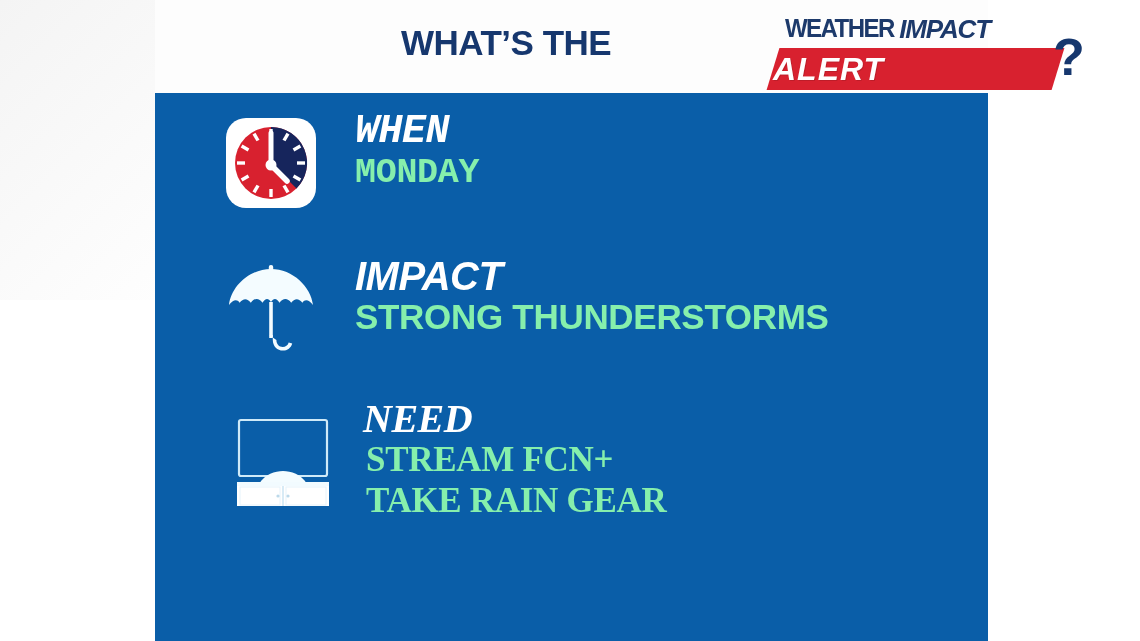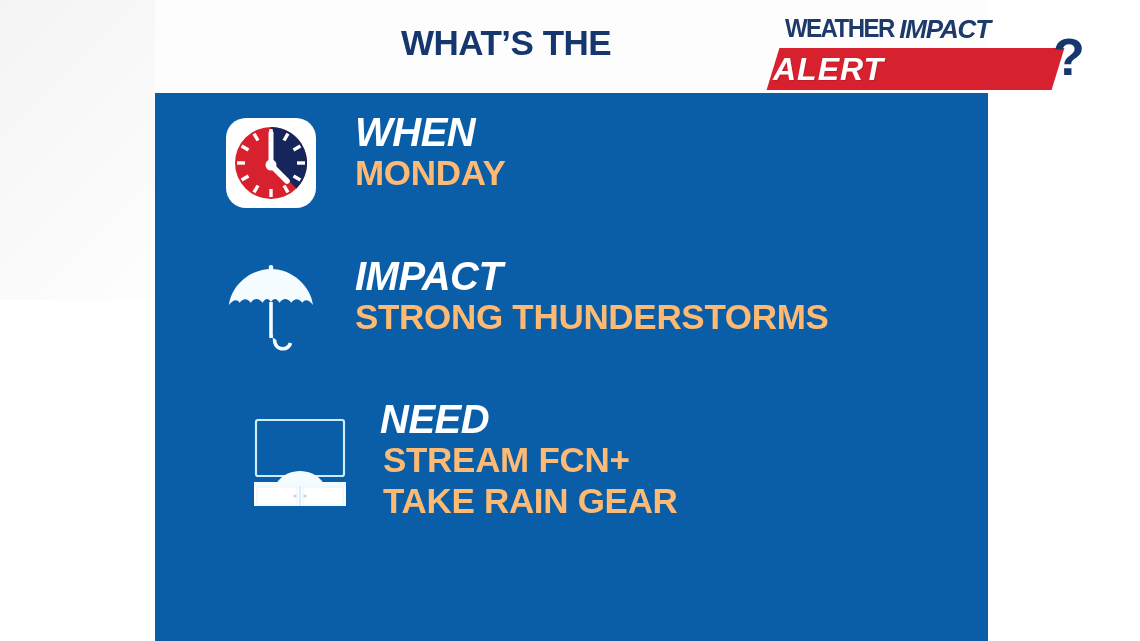--- a/index.html
+++ b/index.html
@@ -115,23 +115,23 @@
     width: 833px; height: 548px;
     background: #0a5ea8;
   }
 
   
   .row {
     position: absolute;
     display: flex;
     align-items: flex-start;
   }
-  .row-when   { left: 70px;  top: 18px;  }
+  .row-when   { left: 70px;  top: 18px; font-family: Liberation Mono, monospace;  }
   .row-impact { left: 70px;  top: 162px; }
-  .row-need   { left: 87px;  top: 305px; }
+  .row-need   { left: 70px;  top: 305px; font-family: Liberation Serif, serif; }
 
   .icon-cell {
     width: 130px;
     flex: 0 0 130px;
     display: flex;
     justify-content: flex-start;
     padding-top: 6px;
   }
   .icon-cell-need { padding-top: 18px; padding-left: 8px; }
 
@@ -142,21 +142,21 @@
     font-weight: bold;
     font-style: italic;
     color: #ffffff;
     line-height: 1.05;
     letter-spacing: -0.5px;
     white-space: nowrap;
   }
   .detail {
     font-size: 35px;
     font-weight: bold;
-    color: #fdba74;
+    color: #86efac;
     line-height: 1.17;
     letter-spacing: -0.3px;
     white-space: nowrap;
   }
   .detail-indent { padding-left: 3px; }
 </style>
 </head>
 <body>
 
 <div id="stage">

